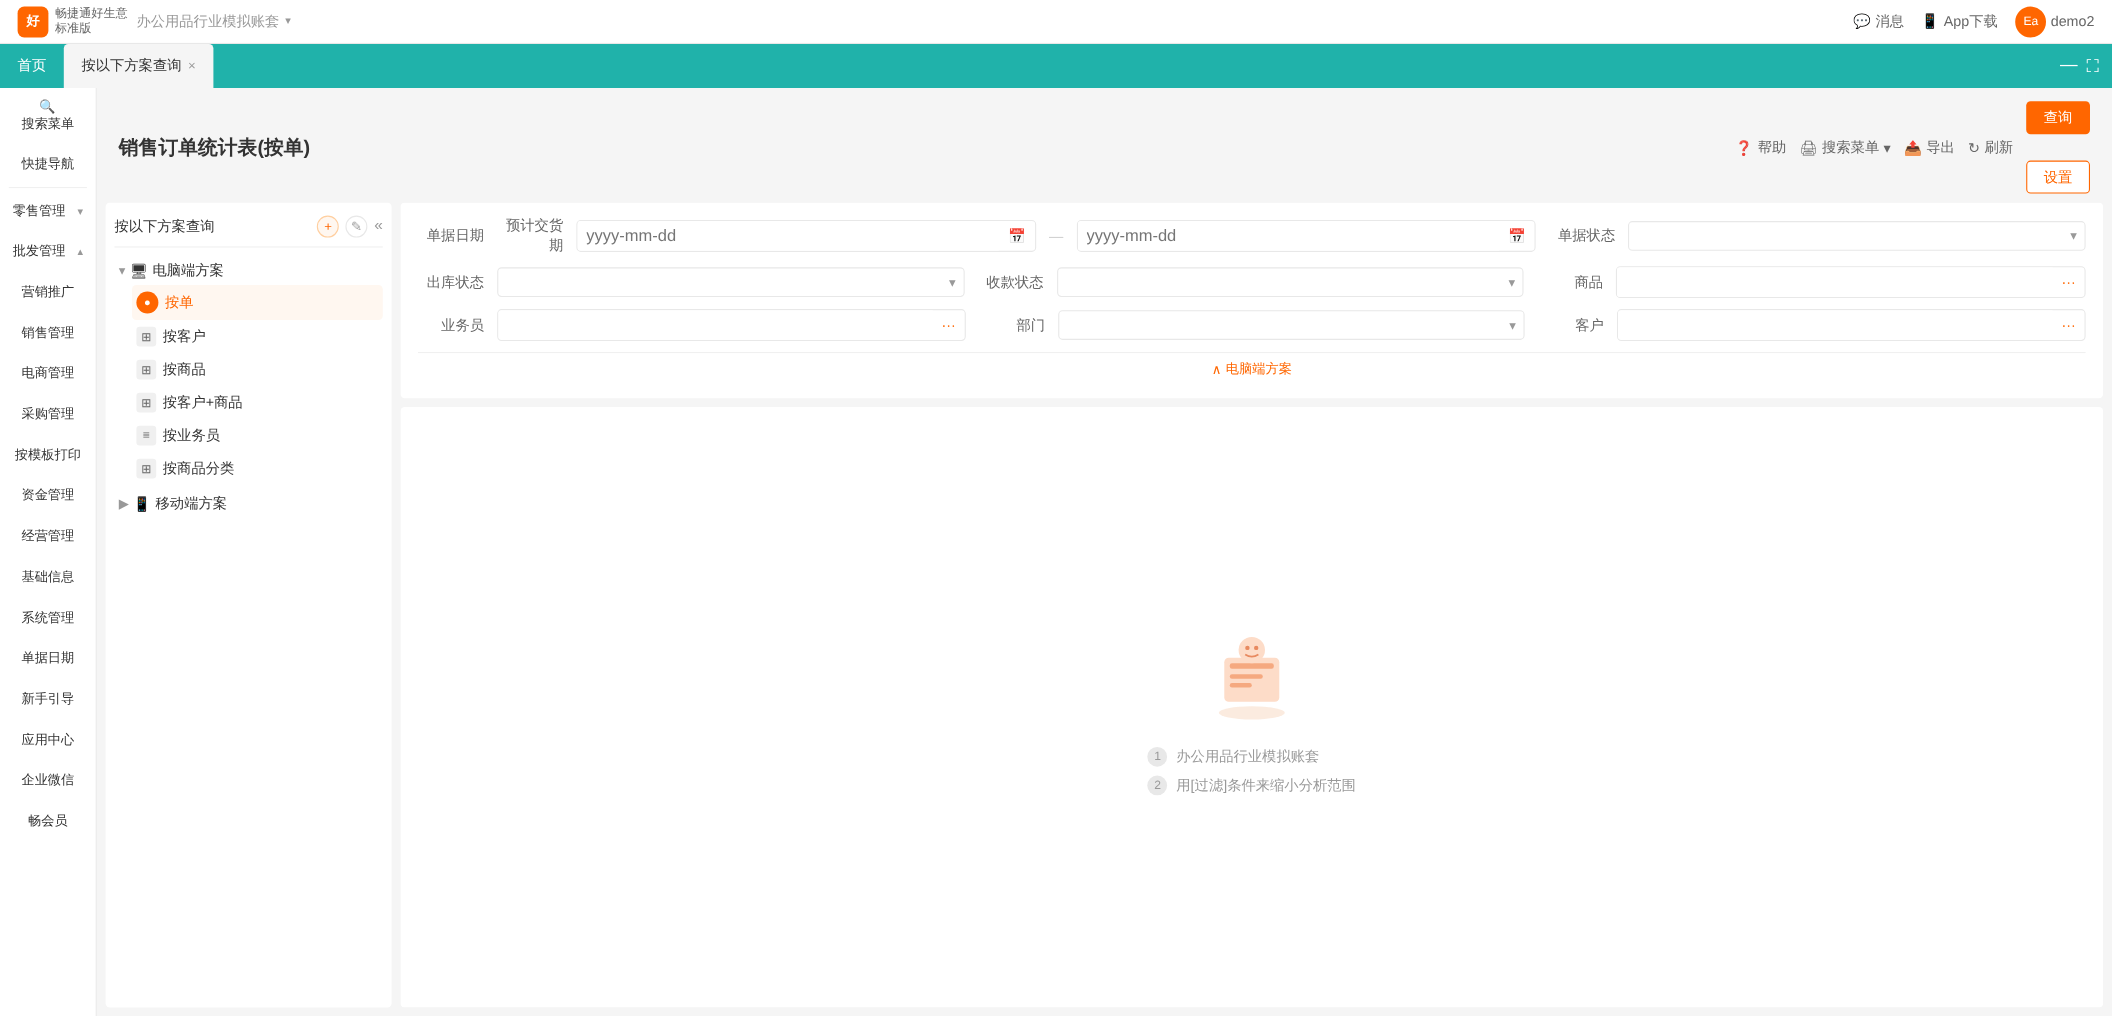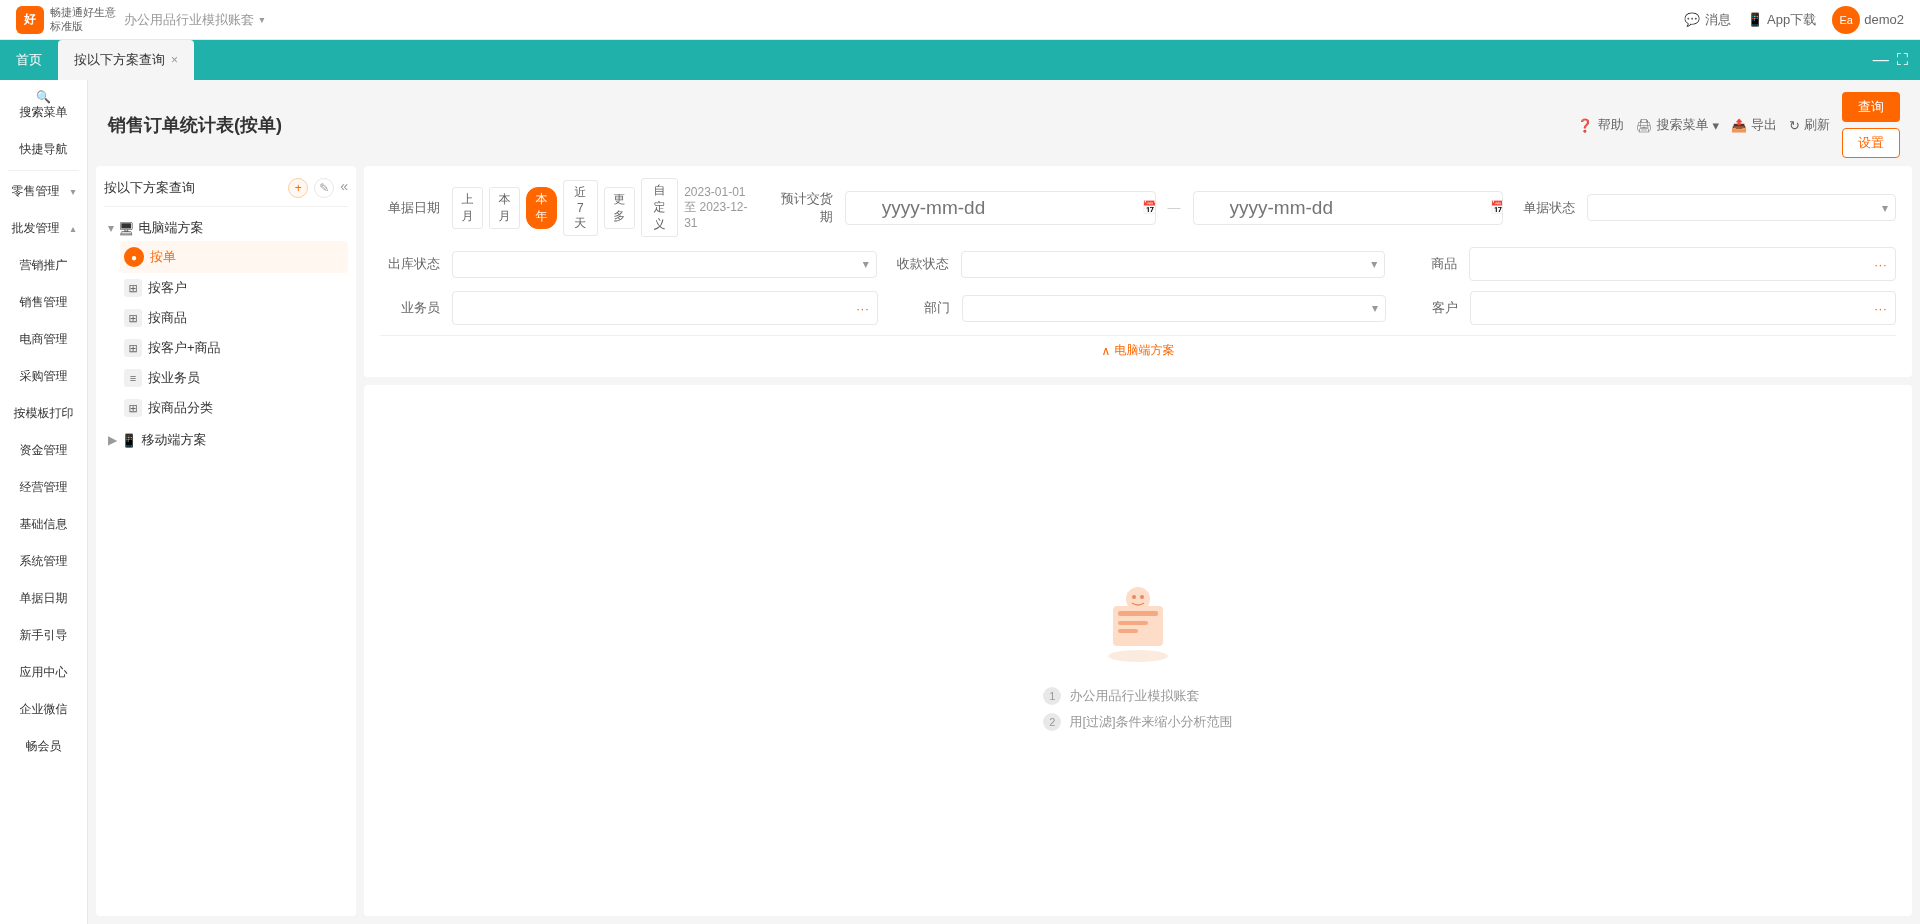--- a/index.html
+++ b/index.html
@@ -76,38 +76,38 @@
     
     .filter-area { background: #fff; border-radius: 4px; padding: 12px 16px; }
     .filter-row { display: flex; align-items: center; gap: 12px; margin-bottom: 10px; }
     .filter-row:last-child { margin-bottom: 0; }
     .filter-label { width: 60px; color: #666; font-size: 13px; flex-shrink: 0; text-align: right; }
     .date-group { display: flex; align-items: center; gap: 6px; flex: 1; }
     .date-btn { padding: 3px 8px; border: 1px solid #e8e8e8; border-radius: 3px; cursor: pointer; font-size: 12px; color: #666; background: #fff; }
     .date-btn.active { background: #ff6600; color: white; border-color: #ff6600; border-radius: 12px; }
     .date-text { font-size: 12px; color: #999; }
     .filter-input-with-icon { display: flex; align-items: center; border: 1px solid #e8e8e8; border-radius: 4px; overflow: hidden; flex: 1; }
-    .filter-input-with-icon input { flex: 1; border: none; padding: 5px 8px; font-size: 19px; color: #8b5cf6; outline: none; margin-left: 28px; }
+    .filter-input-with-icon input { flex: 1; border: none; padding: 5px 8px; font-size: 15px; color: #8b5cf6; outline: none; }
     .filter-input-with-icon .icon { padding: 0 8px; color: #ccc; }
     .filter-divider { color: #ccc; }
 
     .collapse-bar { text-align: center; padding: 6px; border-top: 1px solid #f0f0f0; color: #ff6600; font-size: 12px; cursor: pointer; display: flex; align-items: center; justify-content: center; gap: 4px; }
 
     
     .empty-area { flex: 1; background: #fff; border-radius: 4px; display: flex; flex-direction: column; align-items: center; justify-content: center; }
     .empty-icon { width: 100px; height: 100px; margin-bottom: 16px; }
     .empty-tips { display: flex; flex-direction: column; gap: 8px; }
     .empty-tip { display: flex; align-items: center; gap: 8px; color: #999; font-size: 13px; }
     .tip-num { width: 18px; height: 18px; border-radius: 50%; background: #e8e8e8; display: flex; align-items: center; justify-content: center; font-size: 11px; color: #999; flex-shrink: 0; }
 
     .select-wrapper { position: relative; flex: 1; }
     .select-wrapper select { width: 100%; border: 1px solid #e8e8e8; border-radius: 4px; padding: 5px 24px 5px 8px; font-size: 13px; color: #999; outline: none; background: #fff; appearance: none; cursor: pointer; }
     .select-wrapper::after { content: '▾'; position: absolute; right: 8px; top: 50%; transform: translateY(-50%); color: #999; pointer-events: none; font-size: 12px; }
 
-    .action-buttons { display: flex; flex-direction: column; gap: 6px; }
+    .action-buttons { display: flex; flex-direction: column; gap: 24px; }
   </style>
 </head>
 <body>
 
 <div class="top-bar">
   <div class="top-bar-left">
     <div class="logo-area">
       <div class="logo-icon">好</div>
       <div class="logo-text">
         <div>畅捷通好生意</div>
@@ -301,29 +301,20 @@
           </div>
         </div>
       </div>
 
       <div class="right-panel">
 
         <div class="filter-area">
 
           <div class="filter-row">
             <span class="filter-label">单据日期</span>
-            <div class="date-group">
-              <button class="date-btn">上月</button>
-              <button class="date-btn">本月</button>
-              <button class="date-btn active">本年</button>
-              <button class="date-btn">近7天</button>
-              <button class="date-btn">更多</button>
-              <button class="date-btn">自定义</button>
-              <span class="date-text">2023-01-01 至 2023-12-31</span>
-            </div>
 
             <span class="filter-label">预计交货期</span>
             <div class="filter-input-with-icon">
               <input type="text" placeholder="yyyy-mm-dd" style="">
               <span class="icon">📅</span>
             </div>
             <span class="filter-divider">—</span>
             <div class="filter-input-with-icon">
               <input type="text" placeholder="yyyy-mm-dd" style="">
               <span class="icon">📅</span>

